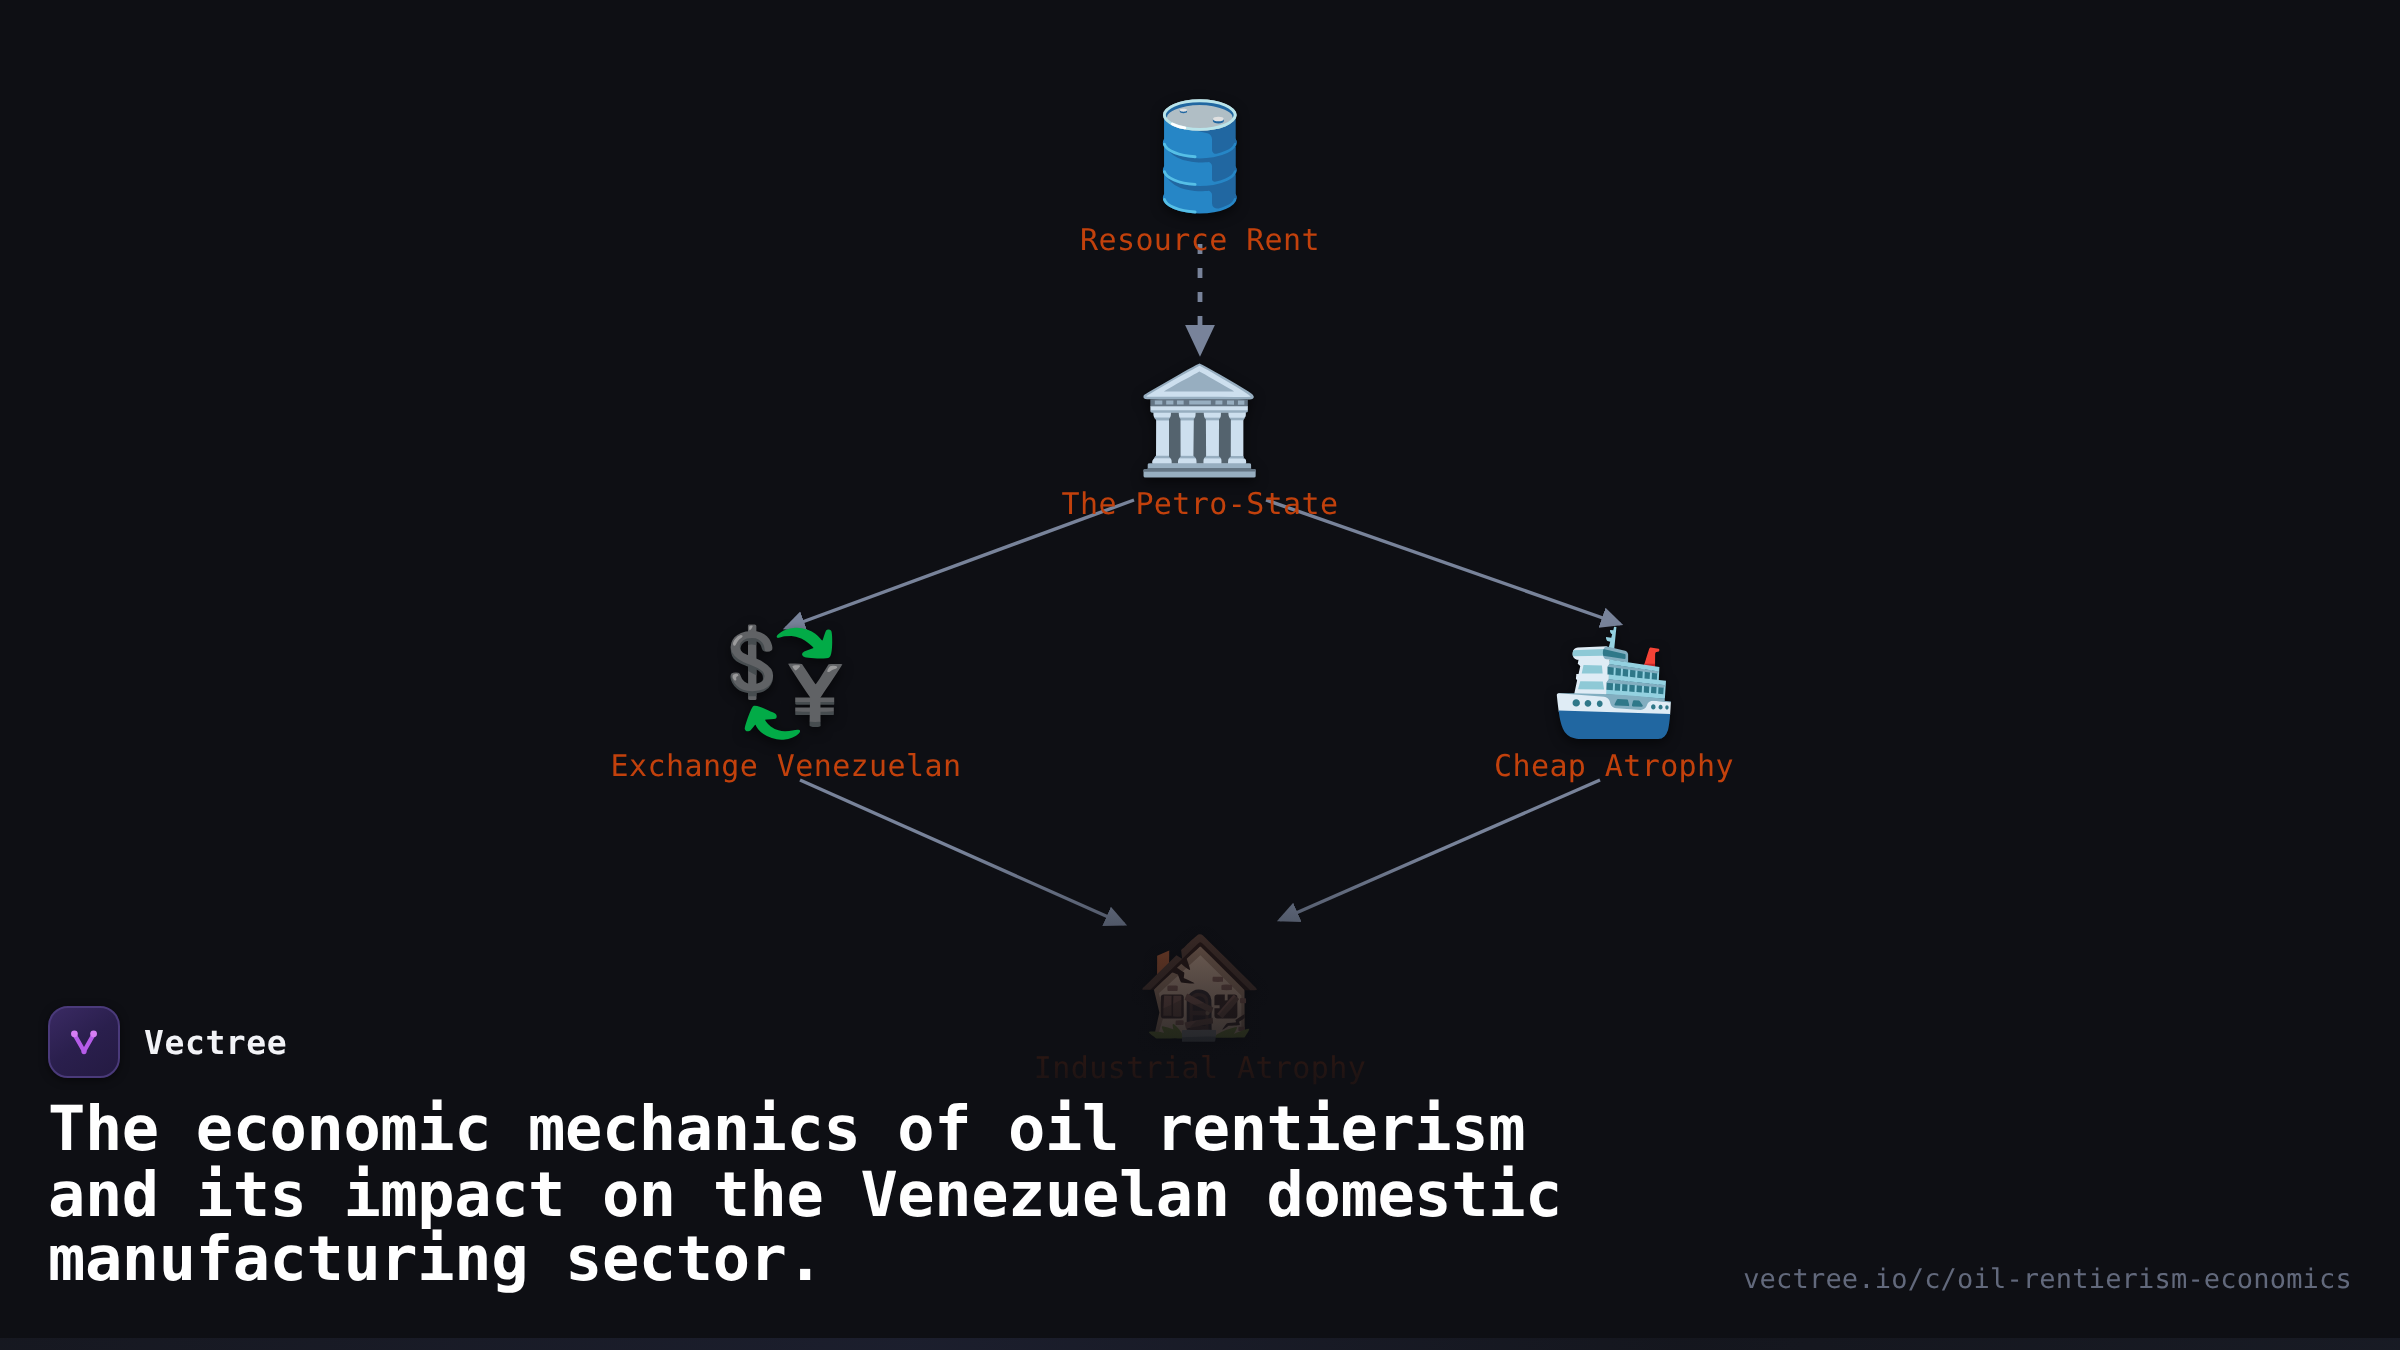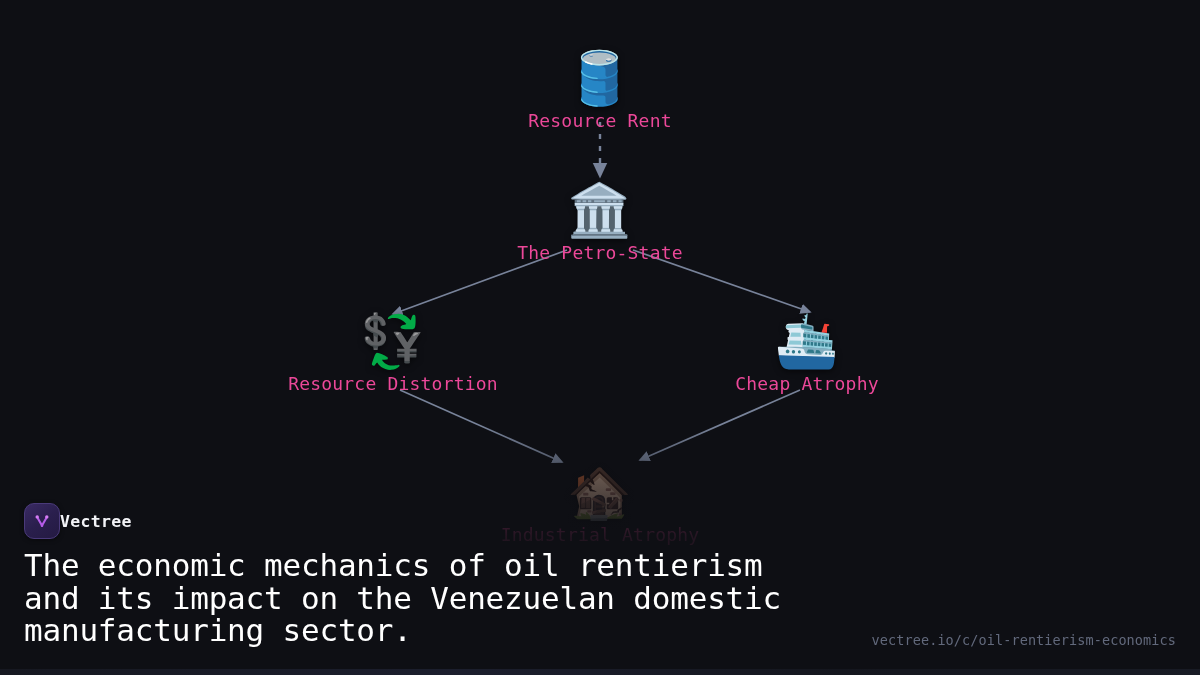--- a/index.html
+++ b/index.html
@@ -38,23 +38,23 @@
   .node-emoji {
     font-size: 52px;
     line-height: 56px;
     height: 56px;
     display: block;
     filter: drop-shadow(0 2px 3px rgba(0,0,0,0.55));
     user-select: none;
   }
   .node-label {
     margin-top: 4px;
-    font-size: 18px;
+    font-size: 15px;
     letter-spacing: 0.2px;
-    color: #ec4899;
+    color: #c2410c;
     white-space: nowrap;
     text-align: center;
   }
 
   
   #bottom-overlay {
     position: absolute;
     left: 0;
     right: 0;
     bottom: 0;
@@ -70,20 +70,21 @@
 
   #brand-block {
     position: absolute;
     left: 24px;
     bottom: 28px;
     width: 1152px;
   }
   #brand-row {
     display: flex;
     align-items: center;
+    gap: 12px;
     margin-bottom: 10px;
   }
   #brand-logo {
     width: 34px;
     height: 34px;
     border-radius: 10px;
     background: linear-gradient(145deg, #3a2a63 0%, #2a1f4d 50%, #241a42 100%);
     border: 1px solid #4a3a7a;
     display: flex;
     align-items: center;
@@ -92,21 +93,21 @@
     flex: 0 0 auto;
   }
   #brand-name {
     font-size: 16.5px;
     font-weight: bold;
     color: #f2f3f7;
     letter-spacing: 0.3px;
   }
   #headline {
     font-size: 31px;
-    font-weight: normal;
+    font-weight: bold;
     line-height: 1.05;
     color: #ffffff;
     letter-spacing: -0.2px;
     max-width: 760px;
     margin: 0;
     white-space: pre-wrap;
   }
   #footer-url {
     position: absolute;
     right: 24px;
@@ -157,21 +158,21 @@
       <span class="node-label">Resource Rent</span>
     </div>
 
     <div class="graph-node" style="left:600px; top:222px;">
       <span class="node-emoji">🏛️</span>
       <span class="node-label">The Petro-State</span>
     </div>
 
     <div class="graph-node" style="left:393px; top:353px;">
       <span class="node-emoji">💱</span>
-      <span class="node-label">Resource Distortion</span>
+      <span class="node-label">Exchange Venezuelan</span>
     </div>
 
     <div class="graph-node" style="left:807px; top:353px;">
       <span class="node-emoji">🛳️</span>
       <span class="node-label">Cheap Atrophy</span>
     </div>
 
     <div class="graph-node" style="left:600px; top:504px;">
       <span class="node-emoji">🏚️</span>
       <span class="node-label">Industrial Atrophy</span>

